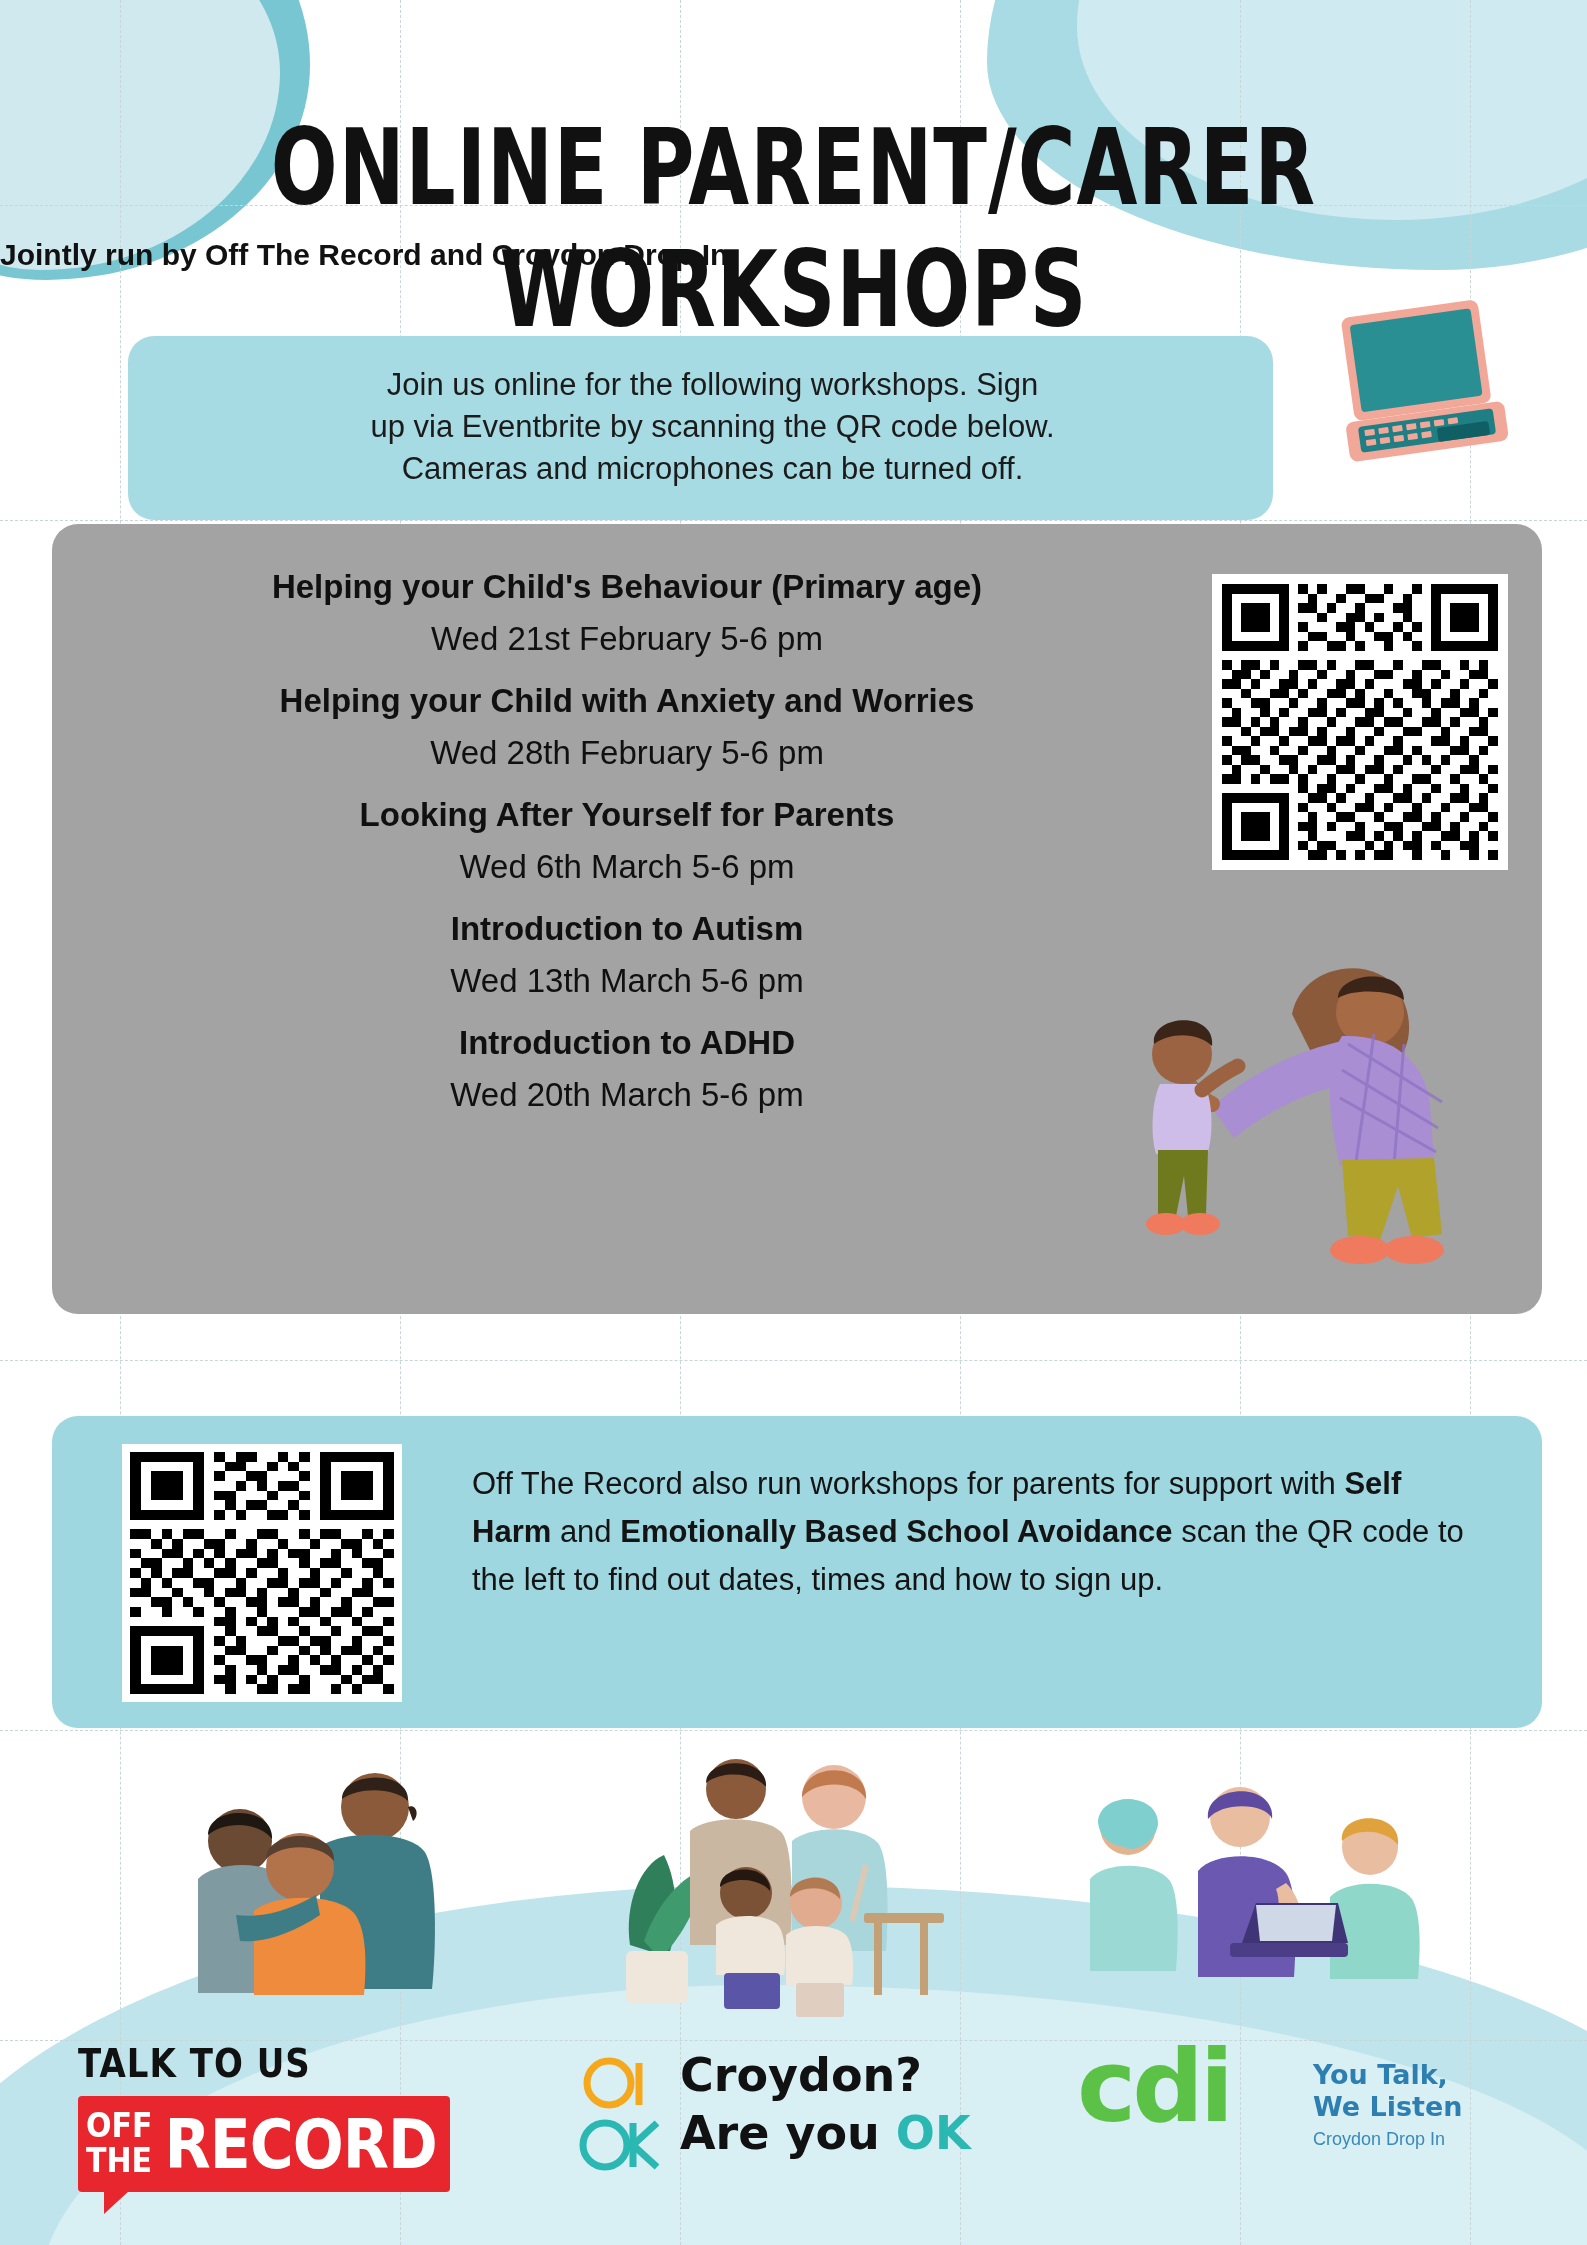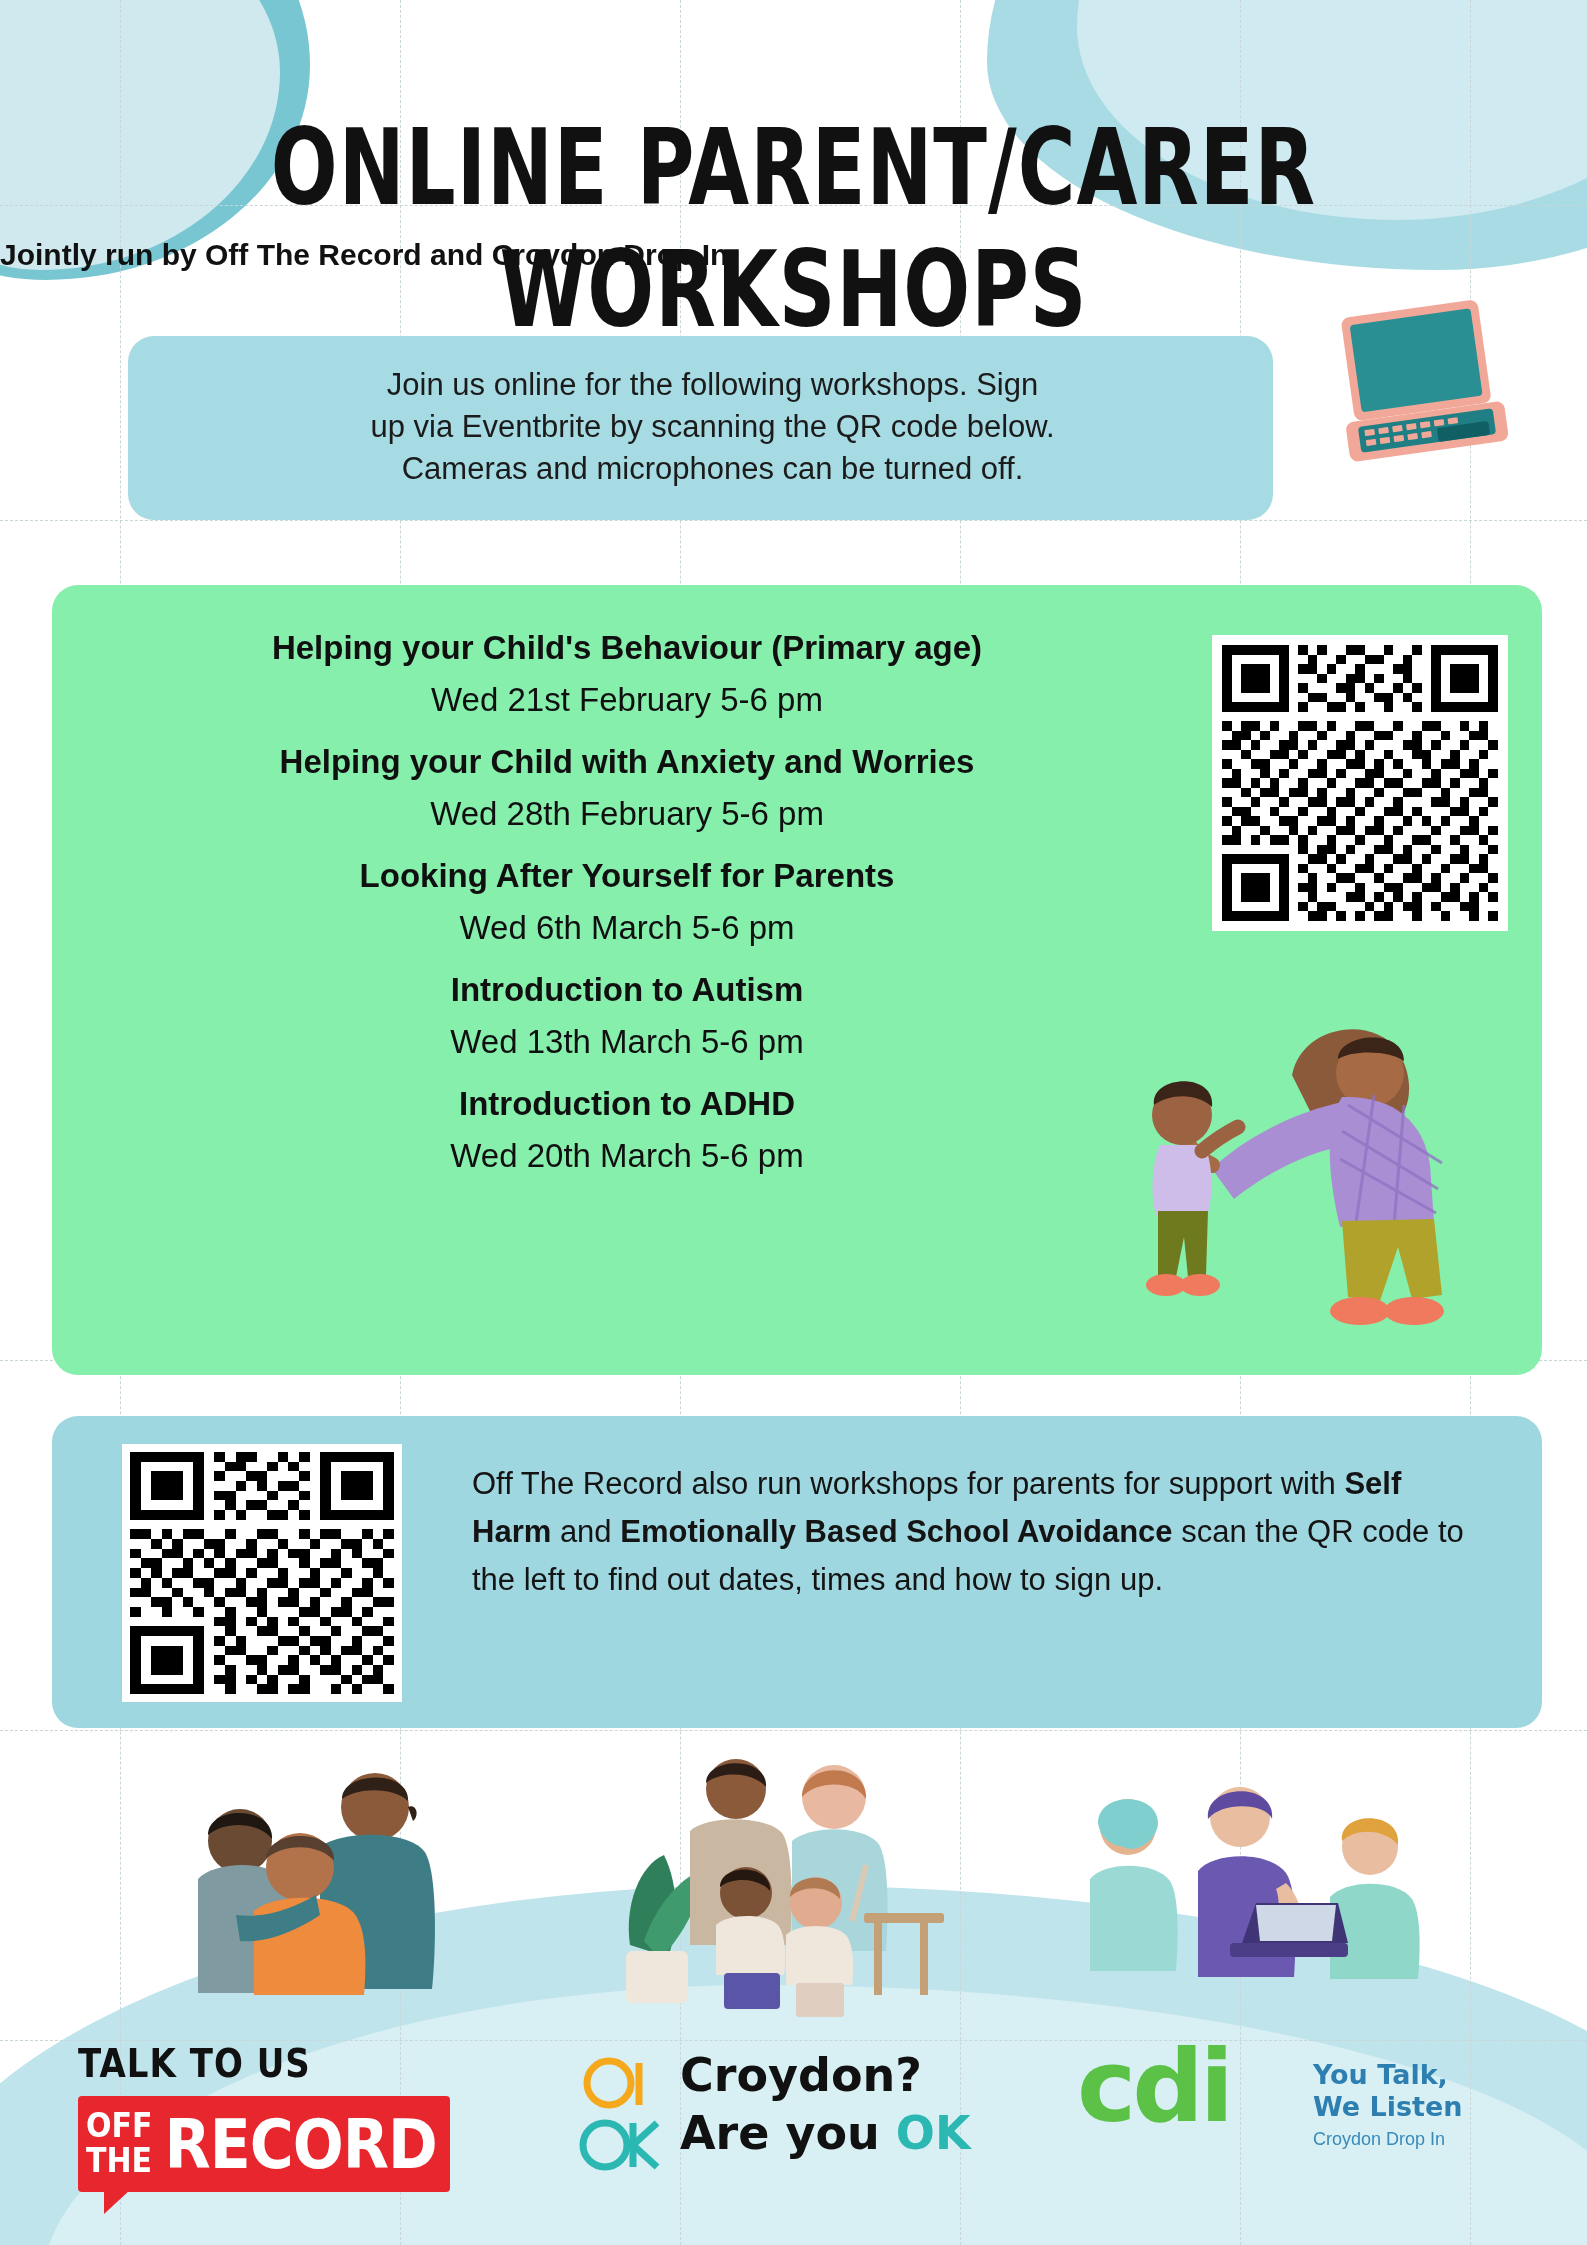--- a/index.html
+++ b/index.html
@@ -155,24 +155,24 @@
     right: 58px;
     top: 300px;
     width: 215px;
     height: 190px;
   }
 
   
   .workshops-panel {
     position: absolute;
     left: 52px;
-    top: 585px;
+    top: 524px;
     width: 1490px;
     height: 790px;
-    background: #86efac;
+    background: #a3a3a3;
     border-radius: 26px;
   }
   .workshops-list {
     position: absolute;
     left: 70px;
     top: 44px;
     width: 1010px;
     text-align: center;
   }
   .ws-name {

